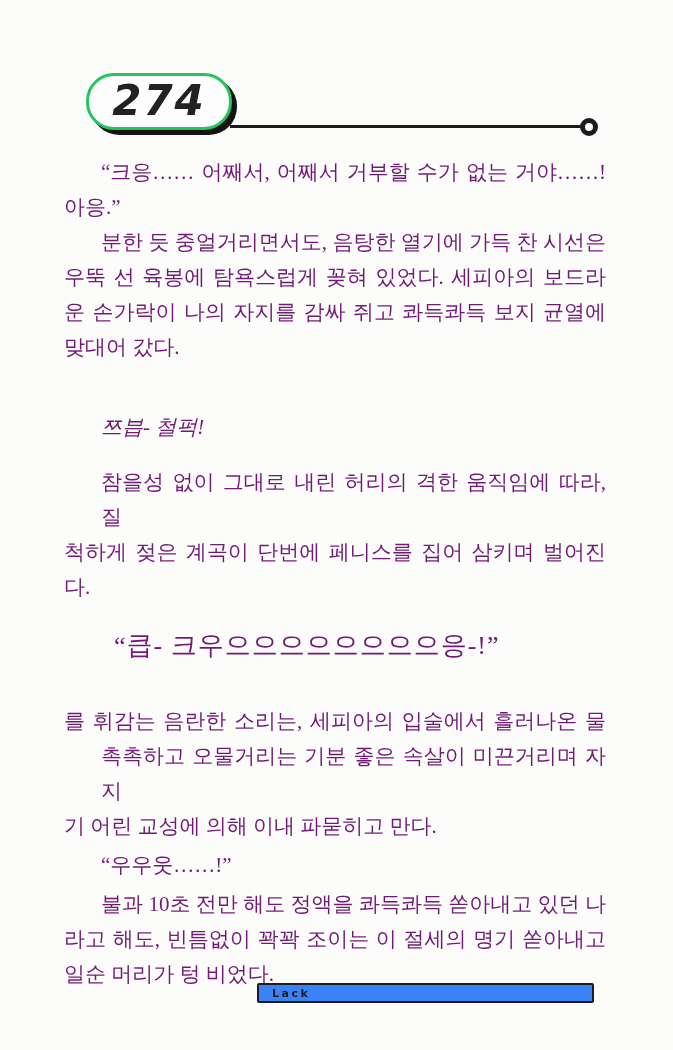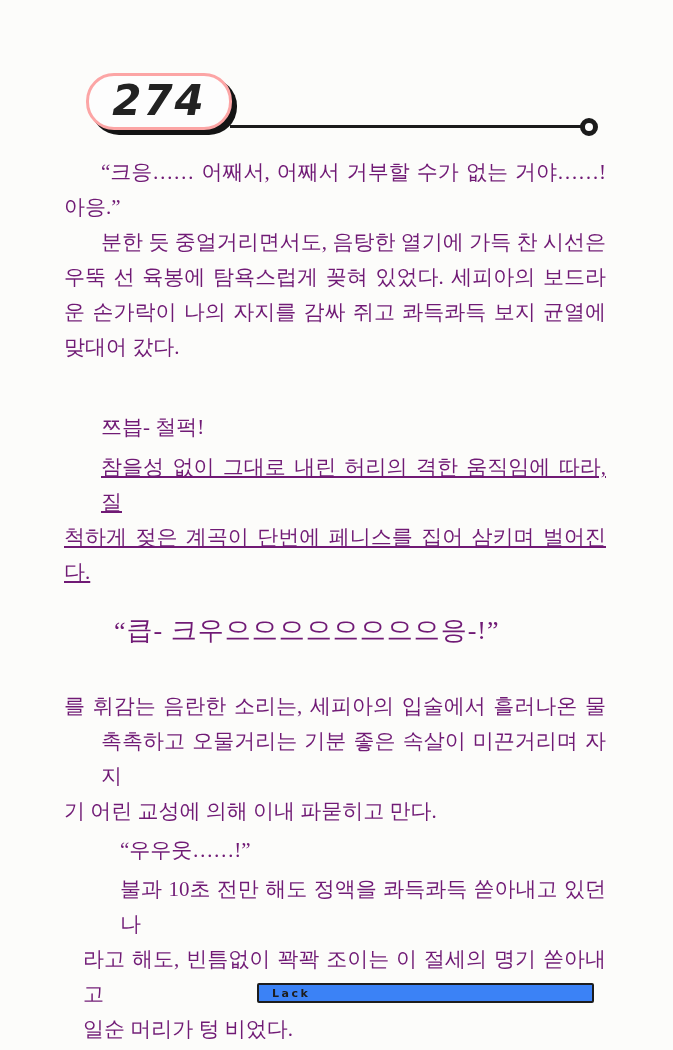--- a/index.html
+++ b/index.html
@@ -35,21 +35,21 @@
     border-radius: 50%;
     z-index: 2;
   }
   .page-number-badge {
     position: absolute;
     left: 86px;
     top: 73px;
     width: 140px;
     height: 51px;
     background: #fdfdfd;
-    border: 3px solid #fca5a5;
+    border: 3px solid #22c55e;
     border-radius: 28px;
     box-shadow: 5px 5px 0 0 #141414;
     z-index: 3;
     display: flex;
     align-items: center;
     justify-content: center;
   }
   .page-number {
     font-family: "DejaVu Sans", "Liberation Sans", sans-serif;
     font-size: 42px;
@@ -72,25 +72,25 @@
     font-size: 21px;
     line-height: 35px;
     text-align: justify;
     text-align-last: justify;
     word-break: break-all;
     white-space: normal;
   }
   .line.first { padding-left: 37px; }
   .line.last { text-align-last: left; }
 
-  .para.gap-lg  { margin-top: 45px; }
-  .para.gap-sm  { margin-top: 5px; text-decoration: underline; }
+  .para.gap-lg  { margin-top: 45px; font-style: italic; }
+  .para.gap-sm  { margin-top: 20px; }
   .para.gap-md  { margin-top: 18px; }
   .para.gap-md2 { margin-top: 35px; }
-  .para.gap-xs  { margin-top: 4px; margin-left: 19px; }
+  .para.gap-xs  { margin-top: 4px; }
 
   .para.shout .line {
     font-size: 26px;
     line-height: 46px;
     font-weight: 500;
     letter-spacing: 1px;
     padding-left: 50px;
   }
 
   

